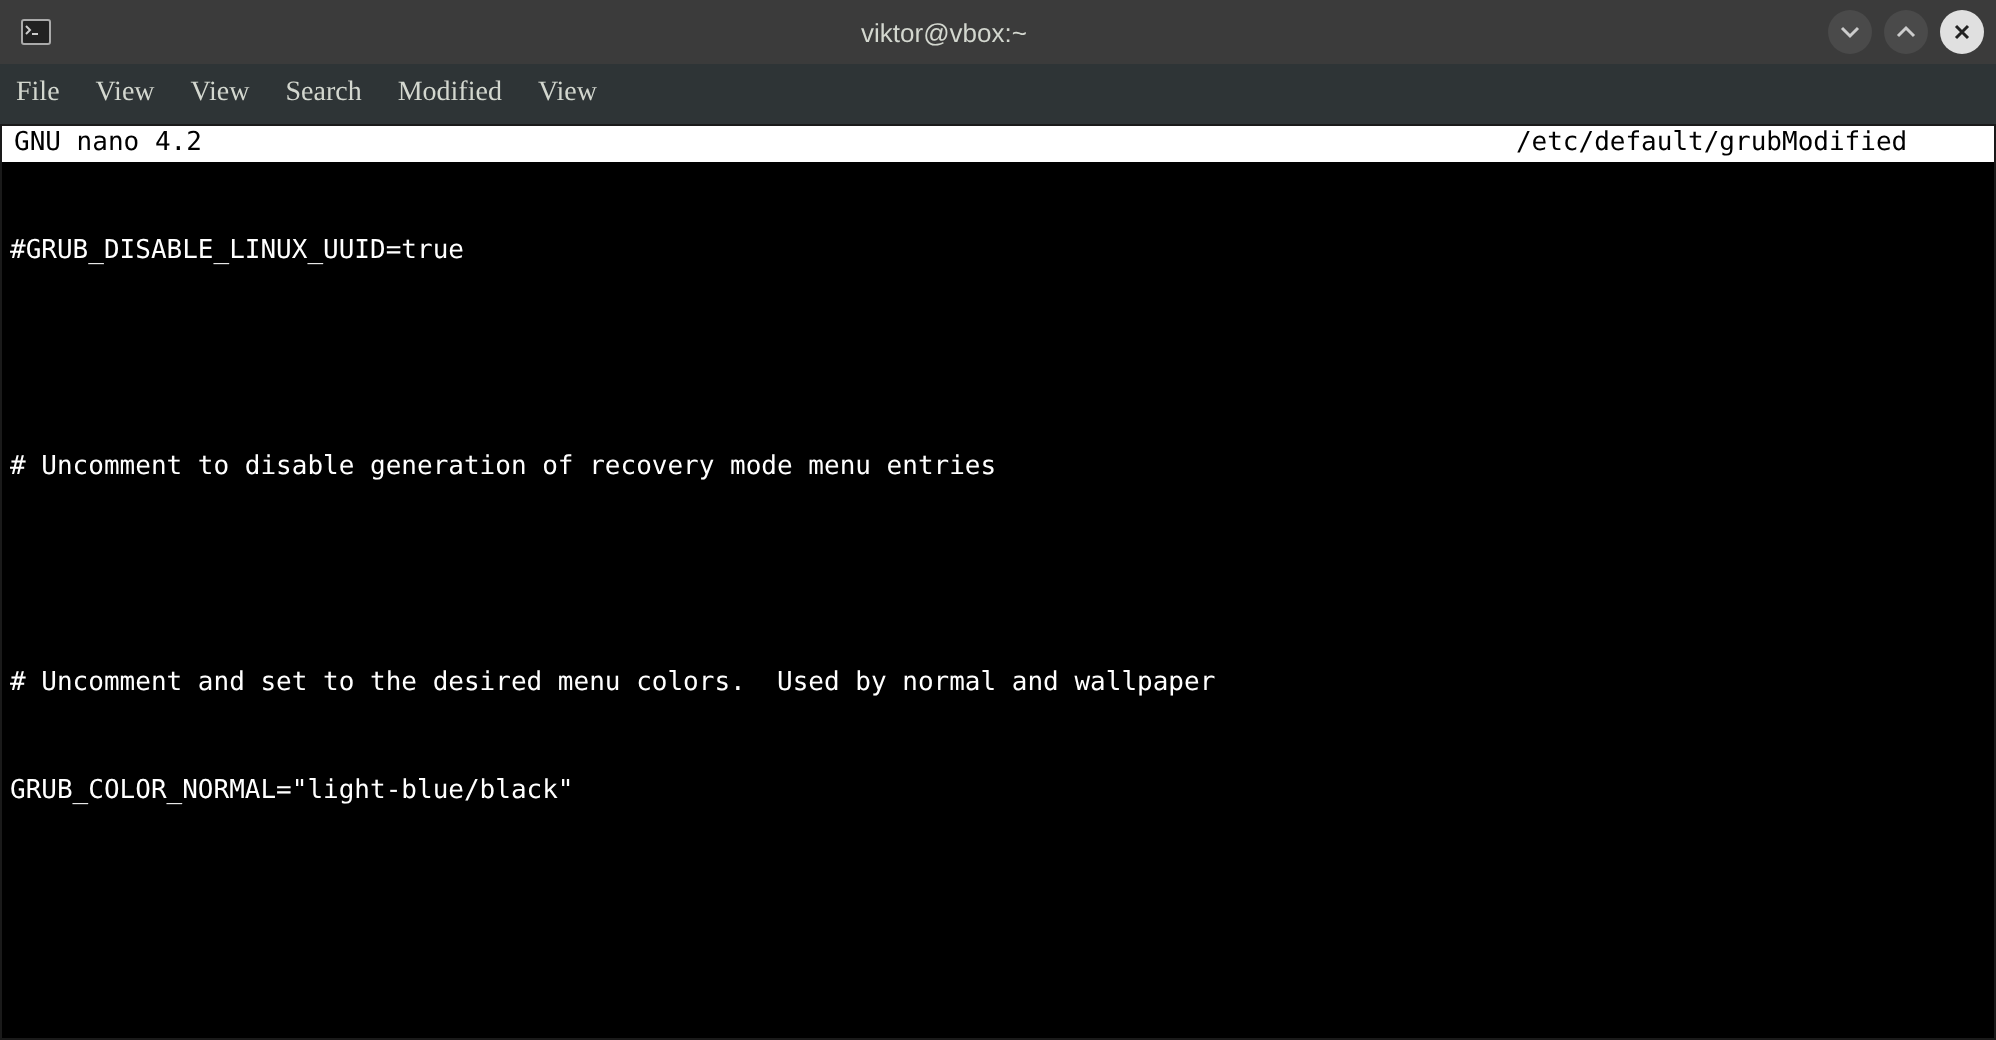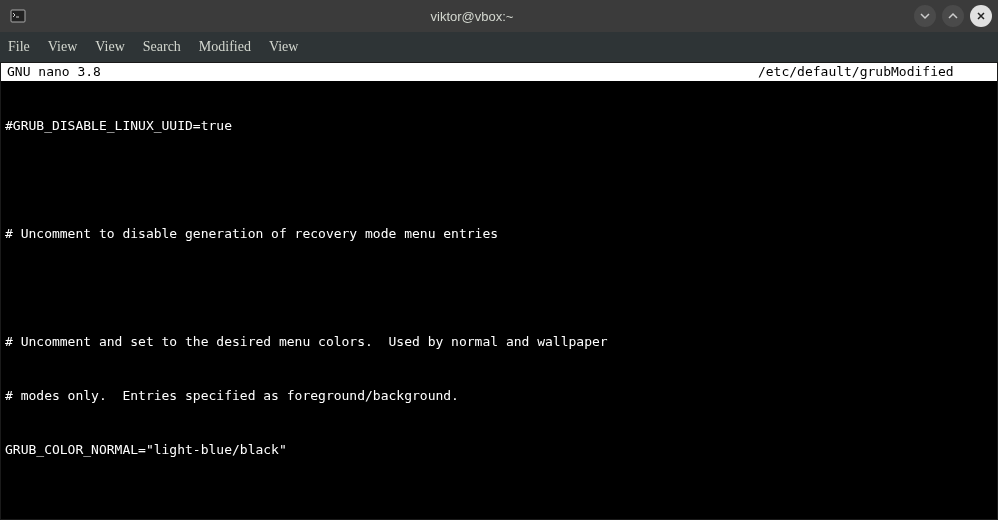--- a/index.html
+++ b/index.html
@@ -130,32 +130,31 @@
   <span class="menu-item">View</span>
   <span class="menu-item">View</span>
   <span class="menu-item">Search</span>
   <span class="menu-item">Modified</span>
   <span class="menu-item">View</span>
 </div>
 
 <div class="terminal">
 
   <div class="nano-header">
-    <span class="left">  GNU nano 3.8</span>
+    <span class="left">  GNU nano 4.2</span>
     <span class="center">/etc/default/grub</span>
     <span class="right">Modified</span>
   </div>
 
   <div class="file-content">
     <div class="line">#GRUB_DISABLE_LINUX_UUID=true</div>
     <div class="line"></div>
     <div class="line"># Uncomment to disable generation of recovery mode menu entries</div>
     <div class="line"></div>
     <div class="line"># Uncomment and set to the desired menu colors.  Used by normal and wallpaper</div>
-    <div class="line"># modes only.  Entries specified as foreground/background.</div>
     <div class="line">GRUB_COLOR_NORMAL="light-blue/black"</div>
     
     
     
     
     
     
     
     
     

